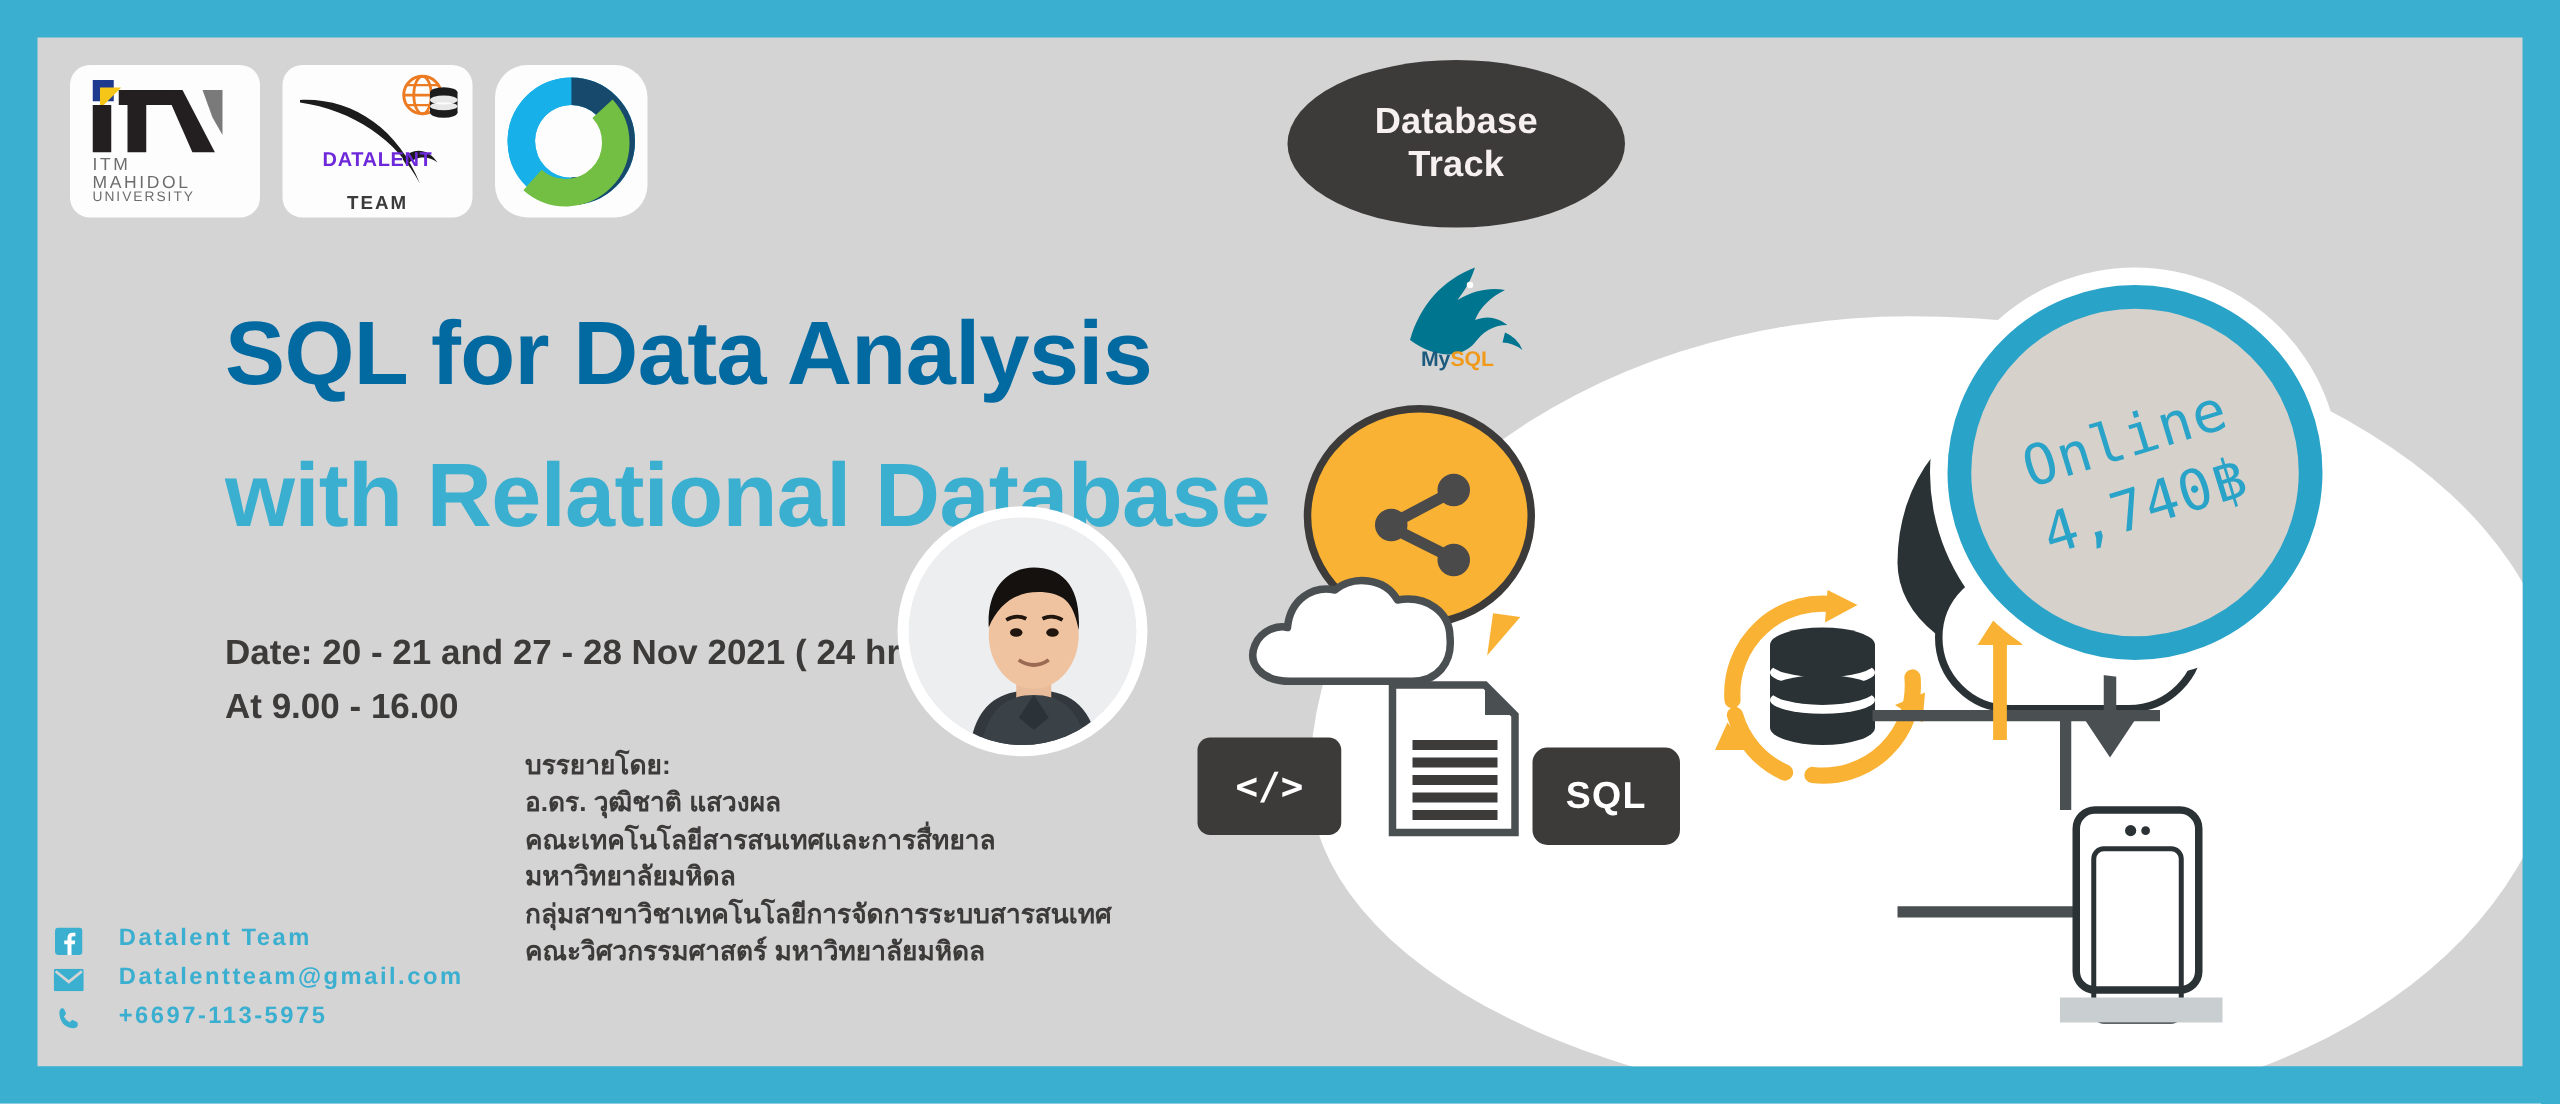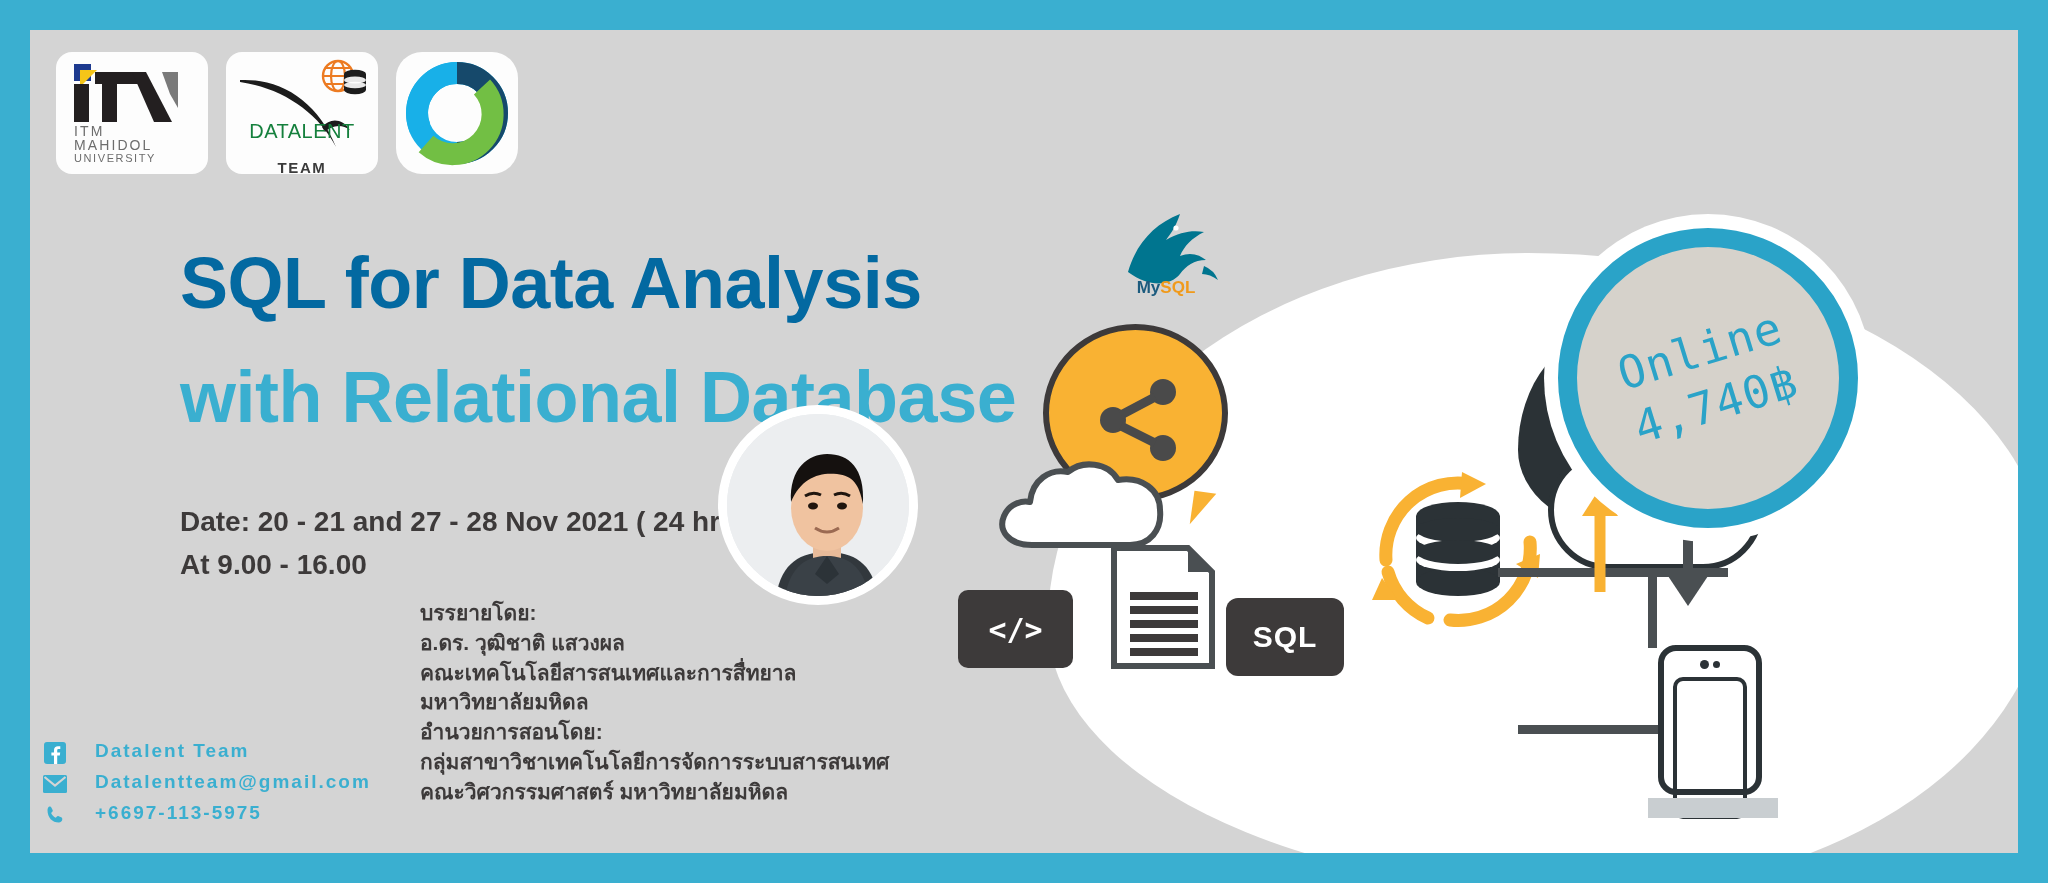--- a/index.html
+++ b/index.html
@@ -41,21 +41,21 @@
   .itm-text { position:absolute; left:18px; top:72px; line-height:1.02; }
   .itm-text div {
     color:#6d6d6d; font-size:14px; letter-spacing:2.1px; font-weight:400;
     font-family:"Liberation Sans", sans-serif;
   }
   .itm-text div.l3 { font-size:11px; letter-spacing:1.6px; }
 
   
   .dt-wrap { position:absolute; inset:0; }
   .dt-label { position:absolute; left:0; right:0; top:68px; text-align:center; }
-  .dt-label .d1 { color:#15803d; font-size:20px; font-weight:normal; letter-spacing:0.5px;}
+  .dt-label .d1 { color:#6d28d9; font-size:16px; font-weight:bold; letter-spacing:0.5px;}
   .dt-label .d2 { color:#3b3b3b; font-size:15px; font-weight:bold; letter-spacing:1.6px; margin-top:16px;}
 
   
   .ring-card { width:122px; height:122px; border-radius:26px; background:#fdfdfd; position:relative; overflow:hidden;}
 
   
   .track-badge {
     position:absolute; left:1000px; top:18px;
     width:270px; height:134px;
     background:#3d3a3a; border-radius:50%;
@@ -240,37 +240,40 @@
       <div class="ring-card">
         <svg viewBox="0 0 122 122" width="122" height="122">
           <circle cx="61" cy="61" r="40" fill="none" stroke="#18b0e8" stroke-width="22"></circle>
           <path d="M61 21 A40 40 0 0 1 61 101" fill="none" stroke="#16496b" stroke-width="22"></path>
           <path d="M86 35 A40 40 0 0 1 30 92" fill="none" stroke="#72bf44" stroke-width="22"></path>
           <path d="M61 21 A40 40 0 0 0 24 76" fill="none" stroke="#18b0e8" stroke-width="22"></path>
         </svg>
       </div>
     </div>
 
+    <div class="track-badge">
+      <span>Database</span>
+      <span>Track</span>
+    </div>
 
     <div class="headline">
       <div class="h1">SQL for Data Analysis</div>
       <div class="h2">with Relational Database</div>
     </div>
 
     <div class="dateblock">
       <div>Date: 20 - 21 and 27 - 28 Nov 2021 ( 24 hrs)</div>
       <div>At 9.00 - 16.00</div>
     </div>
 
     <div class="speaker-block">
       <div>บรรยายโดย:</div>
       <div>อ.ดร. วุฒิชาติ แสวงผล</div>
       <div>คณะเทคโนโลยีสารสนเทศและการสื่ทยาล</div>
       <div>มหาวิทยาลัยมหิดล</div>
-      <div>อำนวยการสอนโดย:</div>
       <div>กลุ่มสาขาวิชาเทคโนโลยีการจัดการระบบสารสนเทศ</div>
       <div>คณะวิศวกรรมศาสตร์ มหาวิทยาลัยมหิดล</div>
     </div>
 
     <div class="contact">
       <div class="contact-row">
         <span class="ico">
           <svg width="22" height="22" viewBox="0 0 22 22">
             <rect width="22" height="22" rx="3" fill="#3aafd0"></rect>
             <path d="M13.2 22V13.4h2.6l.4-3h-3V8.5c0-.87.25-1.46 1.5-1.46H16.3V4.34C16.03 4.3 15.06 4.22 13.94 4.22c-2.35 0-3.96 1.43-3.96 4.07v2.1H7.4v3h2.58V22z" fill="#fff"></path>

